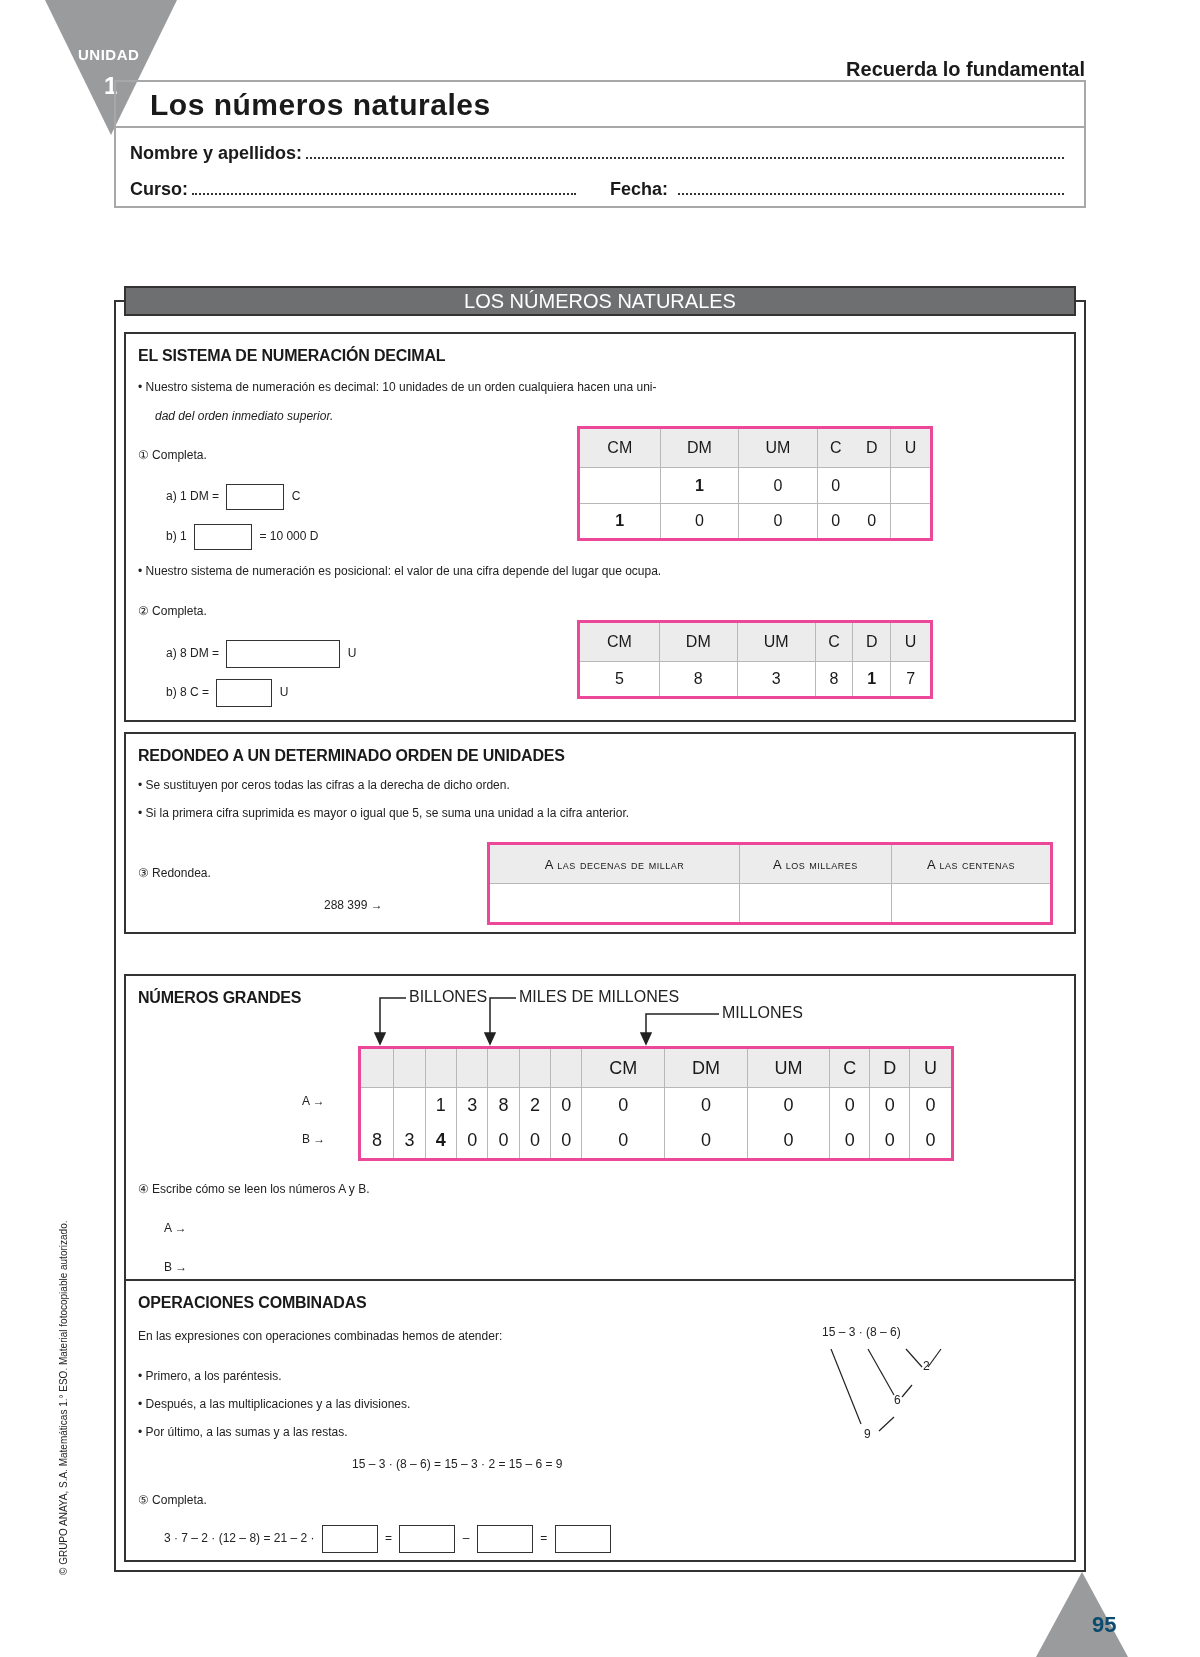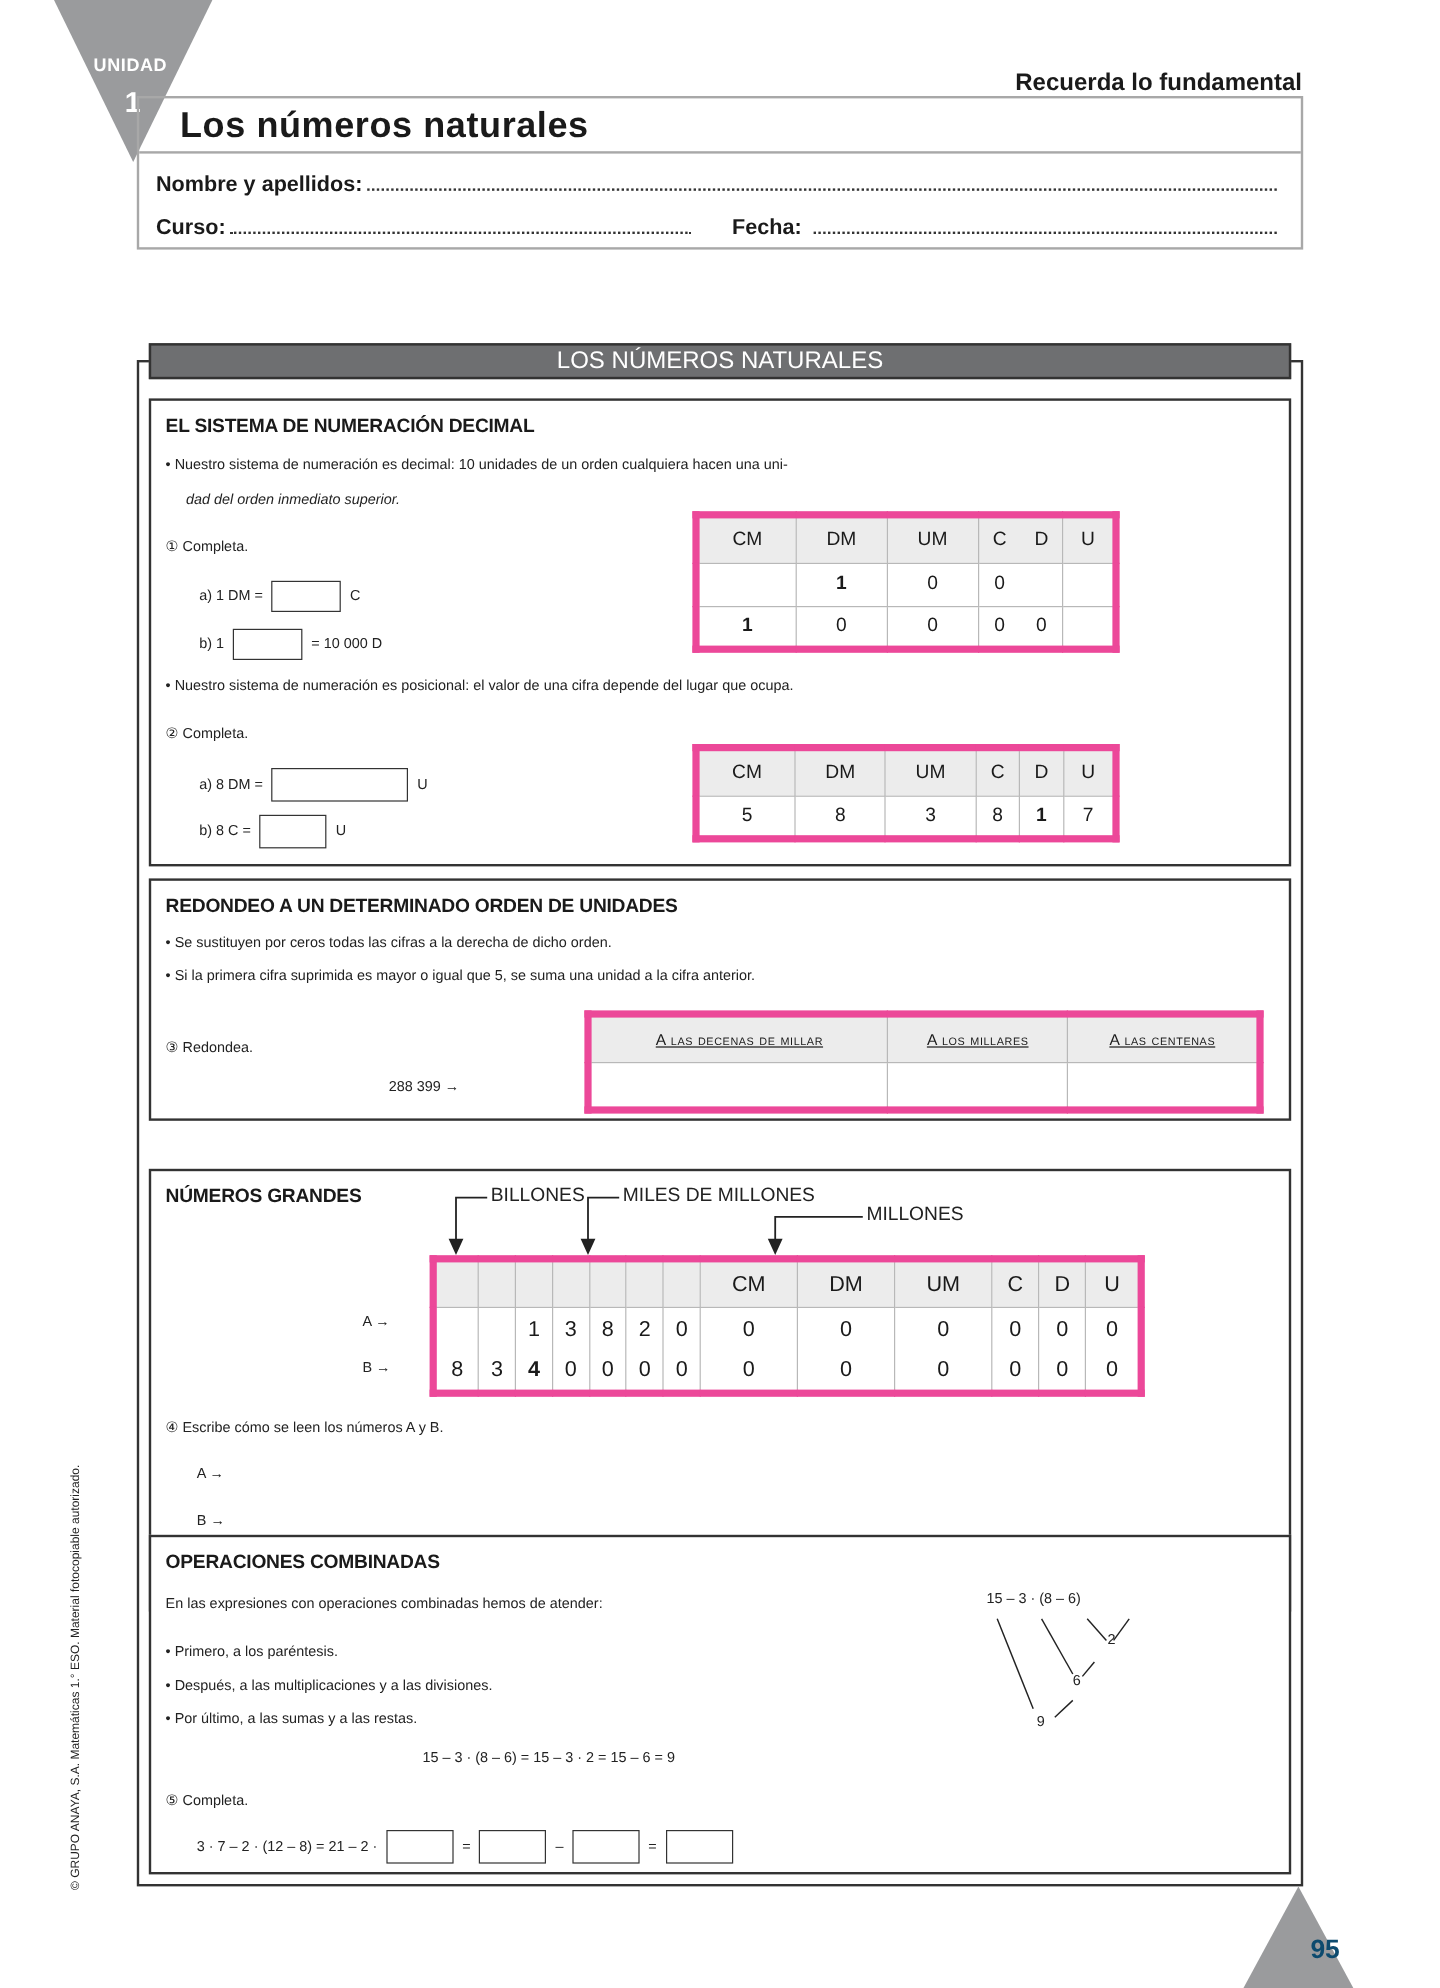--- a/index.html
+++ b/index.html
@@ -12,25 +12,25 @@
   .title-box { left: 114px; top: 80px; width: 972px; height: 128px; border: 2px solid #a8a8a8; }
   .title-row { height: 46px; border-bottom: 2px solid #a8a8a8; padding-left: 34px; font-size: 30px; font-weight: bold; line-height: 46px; letter-spacing: 0.5px; }
   .field-row { display: flex; padding: 0 14px; font-size: 18px; font-weight: bold; height: 36px; align-items: flex-end; }
   .field-row .dots { flex: 1; border-bottom: 2px dotted #333; margin: 0 6px 5px 4px; }
   .main-frame { left: 114px; top: 300px; width: 972px; height: 1272px; border: 2px solid #333; }
   .main-bar { left: 124px; top: 286px; width: 952px; height: 30px; background: #6e6f71; border: 2px solid #333; color: #fff; text-align: center; font-size: 20px; line-height: 27px; }
   .section { position: absolute; left: 124px; width: 952px; border: 2px solid #333; background: #fff; }
   .sec-title { font-size: 16px; font-weight: bold; letter-spacing: -0.2px; position: absolute; left: 12px; }
   .txt { position: absolute; font-size: 12px; color: #222; white-space: nowrap; }
   .box { display: inline-block; border: 1.5px solid #333; vertical-align: middle; }
-  table.grid { position: absolute; border-collapse: collapse; border: 6px solid #ec4899; font-size: 16px; }
+  table.grid { position: absolute; border-collapse: collapse; border: 3px solid #ec4899; font-size: 16px; }
   table.grid td { border: 1.5px solid #b8b8b8; text-align: center; height: 36px; }
   table.grid tr.hd td { background: #ececec; height: 40px; }
   .bold { font-weight: bold; }
-  .smallcaps { font-variant: small-caps; font-size: 15px; letter-spacing: 0.5px; text-decoration: underline; }
+  .smallcaps { font-variant: small-caps; font-size: 15px; letter-spacing: 0.5px; }
   .vert-text { left: 58px; top: 1575px; transform-origin: left top; transform: rotate(-90deg); font-size: 10px; white-space: nowrap; color: #222; }
   .page-tri { left: 1036px; top: 1572px; width: 0; height: 0; border-left: 46px solid transparent; border-right: 46px solid transparent; border-bottom: 85px solid #9a9b9d; }
   .page-num { left: 1092px; top: 1612px; font-size: 22px; font-weight: bold; color: #0c4a6e; }
   svg.lines { position: absolute; overflow: visible; }
 </style>
 </head>
 <body>
 
 <div class="abs unit-tri"></div>
 <div class="abs unit-label">UNIDAD</div>

